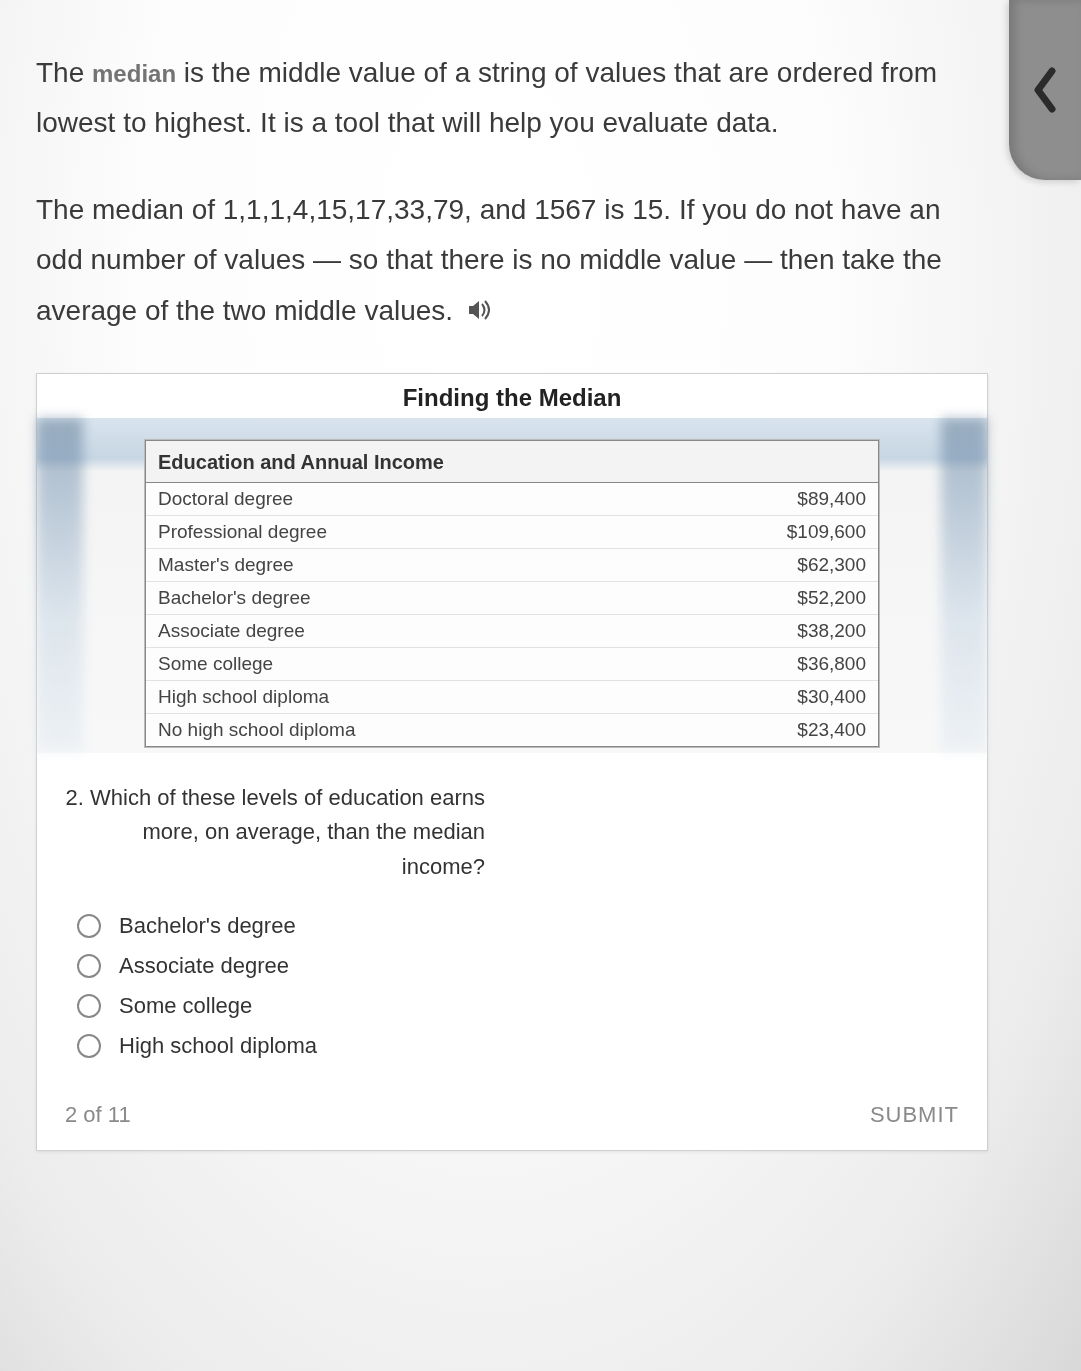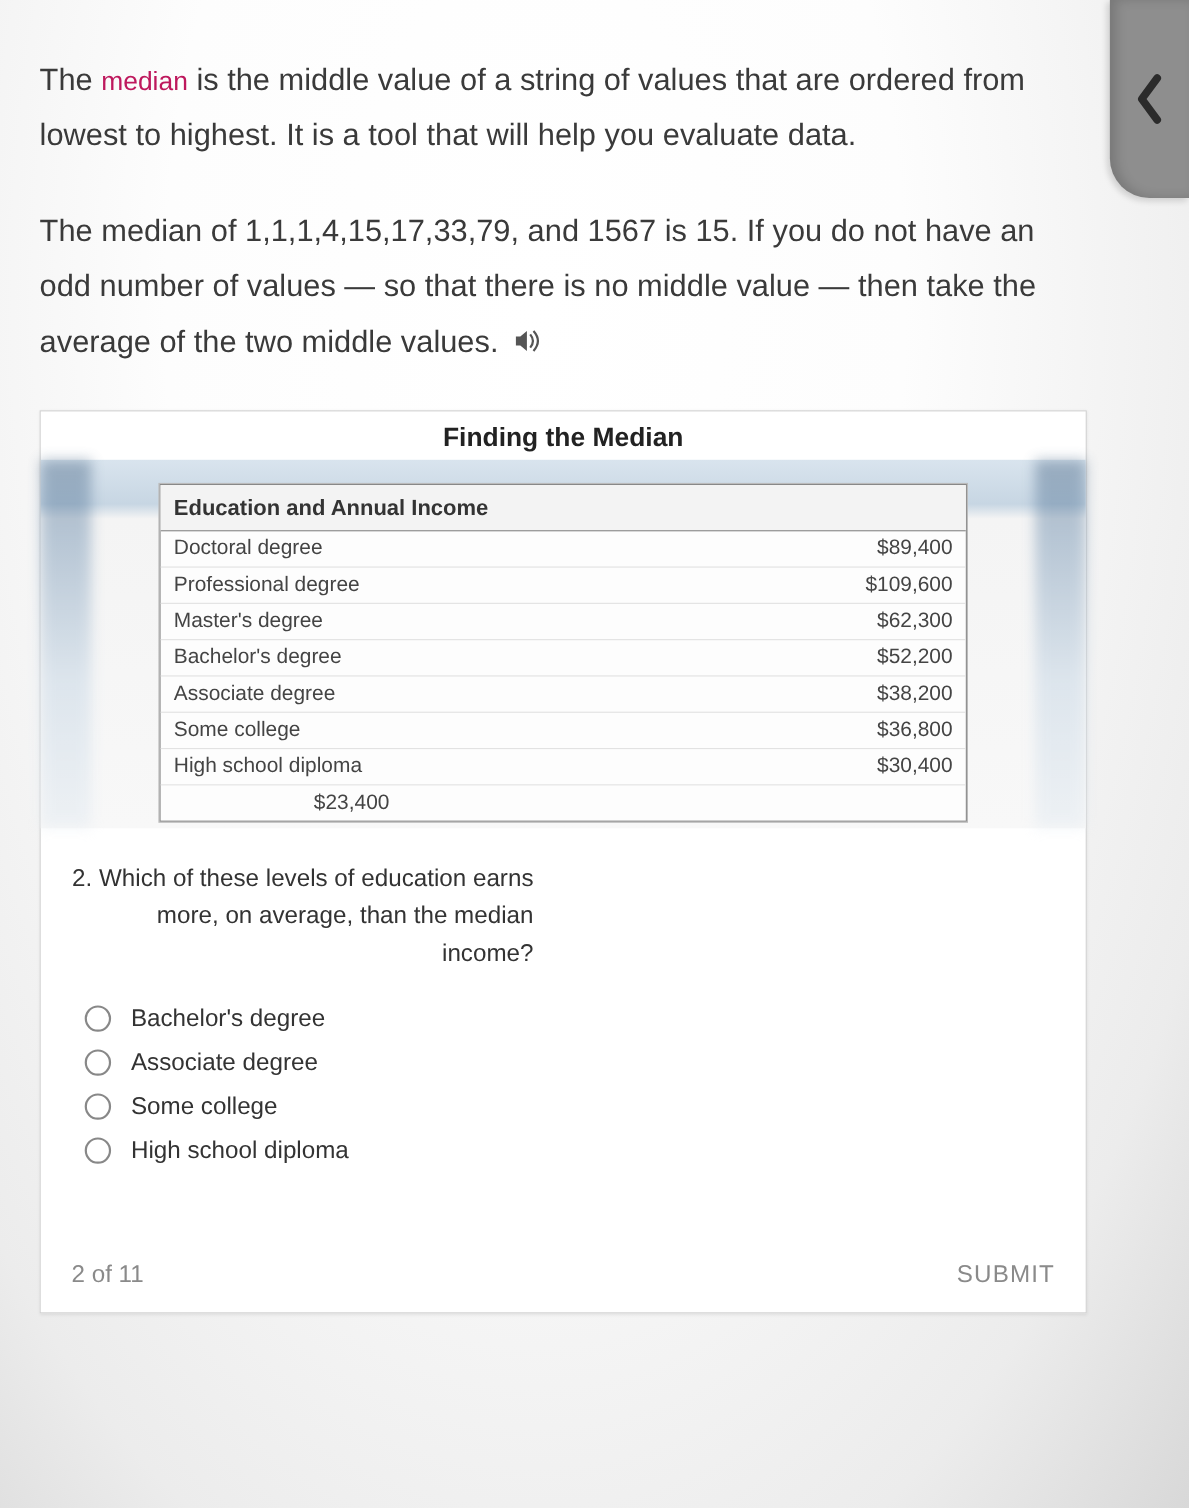--- a/index.html
+++ b/index.html
@@ -14,22 +14,22 @@
     padding: 48px 36px 0 36px;
     width: 980px;
   }
   .para {
     font-size: 28px;
     line-height: 1.8;
     color: #3a3a3a;
     margin-bottom: 36px;
   }
   .term {
-    color: #be185d;
-    font-weight: normal;
+    color: #737373;
+    font-weight: bold;
     font-size: 24px;
   }
   .audio-icon {
     display: inline-block;
     vertical-align: middle;
     margin-left: 6px;
   }
   .card {
     margin: 12px 0 0 0;
     width: 952px;
@@ -140,21 +140,20 @@
     font-size: 22px;
     color: #8a8a8a;
   }
   .submit {
     color: #8a8a8a;
     letter-spacing: 1px;
     background: none;
     border: none;
     font-size: 22px;
     cursor: pointer;
-    margin-top: 43px;
   }
   .side-tab {
     position: absolute;
     right: 0;
     top: 0;
     width: 72px;
     height: 180px;
     background: #8e8e8e;
     border-bottom-left-radius: 36px;
     box-shadow: inset 6px 0 10px rgba(0,0,0,0.15), -2px 2px 6px rgba(0,0,0,0.15);
@@ -219,20 +218,21 @@
             </div>
             <div class="chart-row">
               <div class="col-edu">Some college</div>
               <div class="col-inc">$36,800</div>
             </div>
             <div class="chart-row">
               <div class="col-edu">High school diploma</div>
               <div class="col-inc">$30,400</div>
             </div>
             <div class="chart-row">
+              <div class="col-edu">No high school diploma</div>
               <div class="col-inc">$23,400</div>
             </div>
           </div>
       </div>
     </div>
 
     <div class="question-block">
       <div class="question-text">2. Which of these levels of education earns more, on average, than the median income?</div>
       <div id="options">
           <label class="option">

